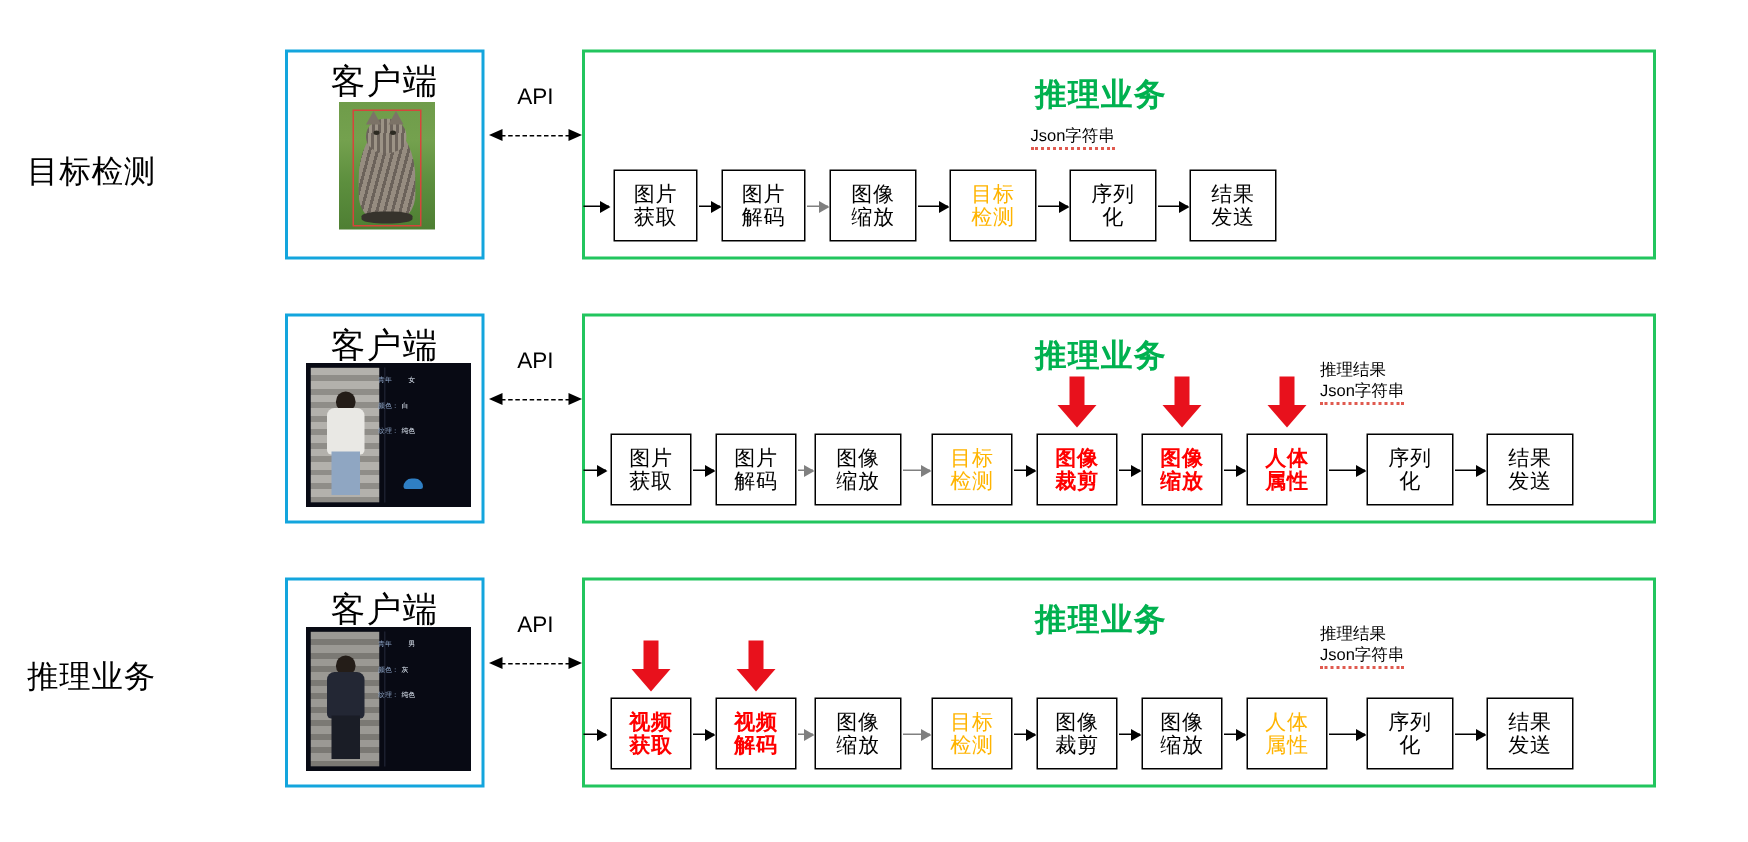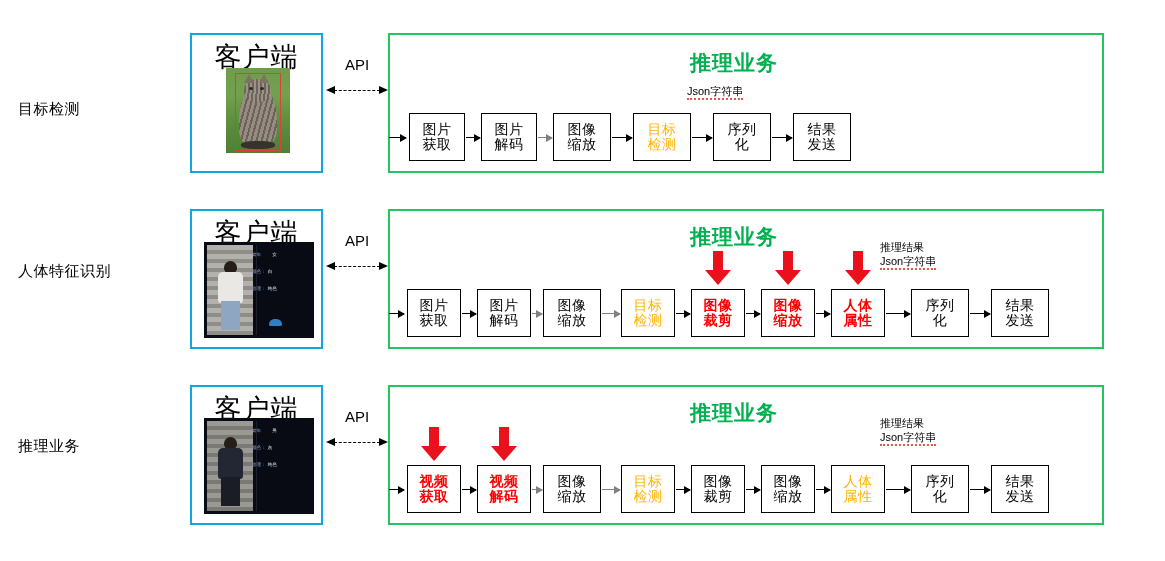--- a/index.html
+++ b/index.html
@@ -19,40 +19,40 @@
     left: 0; top: 0;
     width: 1165px;
     height: 561px;
   }
 
   
   .row { position: absolute; left: 0; width: 1165px; }
   .row-label {
     position: absolute;
     left: 18px;
-    font-size: 15px;
+    font-size: 21px;
     color: #000000;
     letter-spacing: 0.5px;
     white-space: nowrap;
   }
 
   
   .client-box {
     position: absolute;
     border: 2px solid #13a5dd;
     background: #ffffff;
     box-sizing: border-box;
   }
   .client-title {
     position: absolute;
     left: 0; right: 0;
     top: 4px;
     text-align: center;
     font-family: Liberation Sans, sans-serif;
-    font-size: 27px;
+    font-size: 23px;
     font-weight: 400;
     color: #000000;
     letter-spacing: 1px;
   }
 
   
   .cat-photo {
     position: absolute;
     left: 34px;
     top: 33px;
@@ -366,21 +366,20 @@
         </div>
         <div class="flow" style="left: 382px; top: 102px; width: 20px;"></div>
         <div class="stage-box" style="left: 403px; top: 78px; width: 58px; height: 48px;">
           <span>结果</span>
           <span>发送</span>
         </div>
         <div class="flow" style="left: -1px; top: 102px; width: 17px;"></div>
       </div>
     </div>
     <div class="row" style="top: 196px; height: 176px;">
-      <div class="row-label" style="top: 66px;">人体特征识别</div>
       <div class="client-box" style="left: 190px; top: 13px; width: 133px; height: 140px;">
         <div class="client-title">客户端</div>
         <div class="analysis" style="left: 12px; top: 31px; width: 110px; height: 96px;">
           <div class="an-photo">
             <div class="an-stairs"></div>
             <div class="an-head" style="left: 17px; top: 16px; width: 13px; height: 13px; border-radius: 50% 50% 45% 45%; background: rgb(36, 29, 24);"></div>
             <div class="an-torso" style="left: 11px; top: 27px; width: 25px; height: 31px; border-radius: 5px 5px 3px 3px; background: rgb(233, 232, 228);"></div>
             <div class="an-legs" style="left: 14px; top: 56px; width: 19px; height: 29px; background: rgb(143, 166, 194);"></div>
           </div>
           <div class="an-divider" style="left: 52px;"></div>

